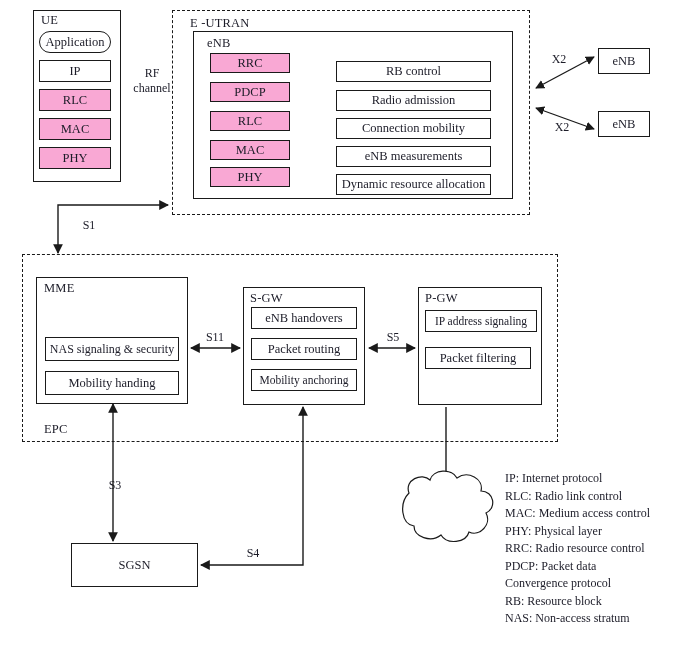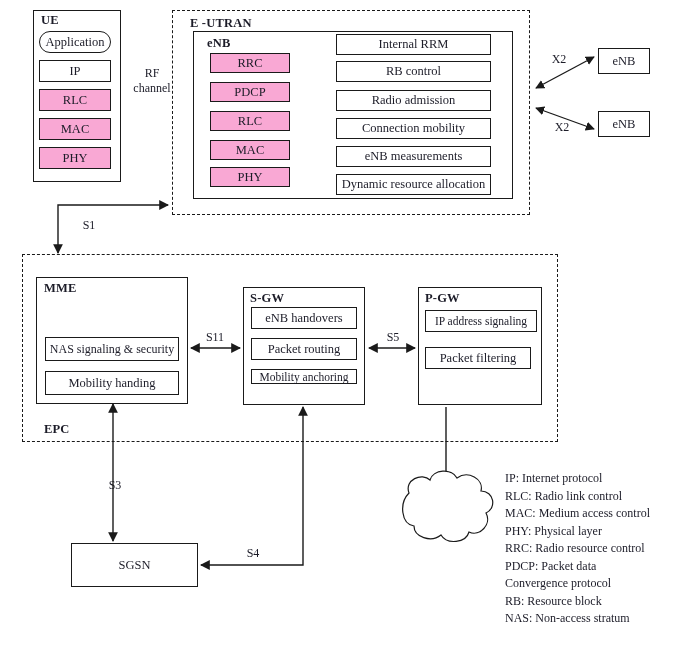--- a/index.html
+++ b/index.html
@@ -51,21 +51,20 @@
     align-items: center;
     justify-content: center;
     font-size: 12.5px;
     white-space: nowrap;
   }
   .box-title {
     position: absolute;
     font-size: 12.5px;
     letter-spacing: 0.2px;
     white-space: nowrap;
-    font-weight: bold;
   }
   .free-label {
     position: absolute;
     font-size: 12px;
     white-space: nowrap;
     text-align: center;
     line-height: 1.25;
   }
   .legend {
     position: absolute;
@@ -126,23 +125,20 @@
   <div class="gray-box" style="left:210px; top:111px; width:80px; height:20px;">
     <span>RLC</span>
   </div>
   <div class="gray-box" style="left:210px; top:140px; width:80px; height:20px;">
     <span>MAC</span>
   </div>
   <div class="gray-box" style="left:210px; top:167px; width:80px; height:20px;">
     <span>PHY</span>
   </div>
 
-  <div class="white-box" style="left:336px; top:34px; width:155px; height:21px;">
-    <span>Internal RRM</span>
-  </div>
   <div class="white-box" style="left:336px; top:61px; width:155px; height:21px;">
     <span>RB control</span>
   </div>
   <div class="white-box" style="left:336px; top:90px; width:155px; height:21px;">
     <span>Radio admission</span>
   </div>
   <div class="white-box" style="left:336px; top:118px; width:155px; height:21px;">
     <span>Connection mobility</span>
   </div>
   <div class="white-box" style="left:336px; top:146px; width:155px; height:21px;">
@@ -180,21 +176,21 @@
   </div>
 
   <div class="solid-box" style="left:243px; top:287px; width:122px; height:118px;"></div>
   <div class="box-title" style="left:250px; top:291px;">S-GW</div>
   <div class="white-box" style="left:251px; top:307px; width:106px; height:22px;">
     <span>eNB handovers</span>
   </div>
   <div class="white-box" style="left:251px; top:338px; width:106px; height:22px;">
     <span>Packet routing</span>
   </div>
-  <div class="white-box" style="left:251px; top:369px; width:106px; height:15px; font-size:11.5px;align-items:center;">
+  <div class="white-box" style="left:251px; top:369px; width:106px; height:22px; font-size:11.5px;align-items:center;">
     <span>Mobility anchoring</span>
   </div>
 
   <div class="solid-box" style="left:418px; top:287px; width:124px; height:118px;"></div>
   <div class="box-title" style="left:425px; top:291px;">P-GW</div>
   <div class="white-box" style="left:425px; top:310px; width:112px; height:22px; font-size:11.5px;">
     <span>IP address signaling</span>
   </div>
   <div class="white-box" style="left:425px; top:347px; width:106px; height:22px;">
     <span>Packet filtering</span>

